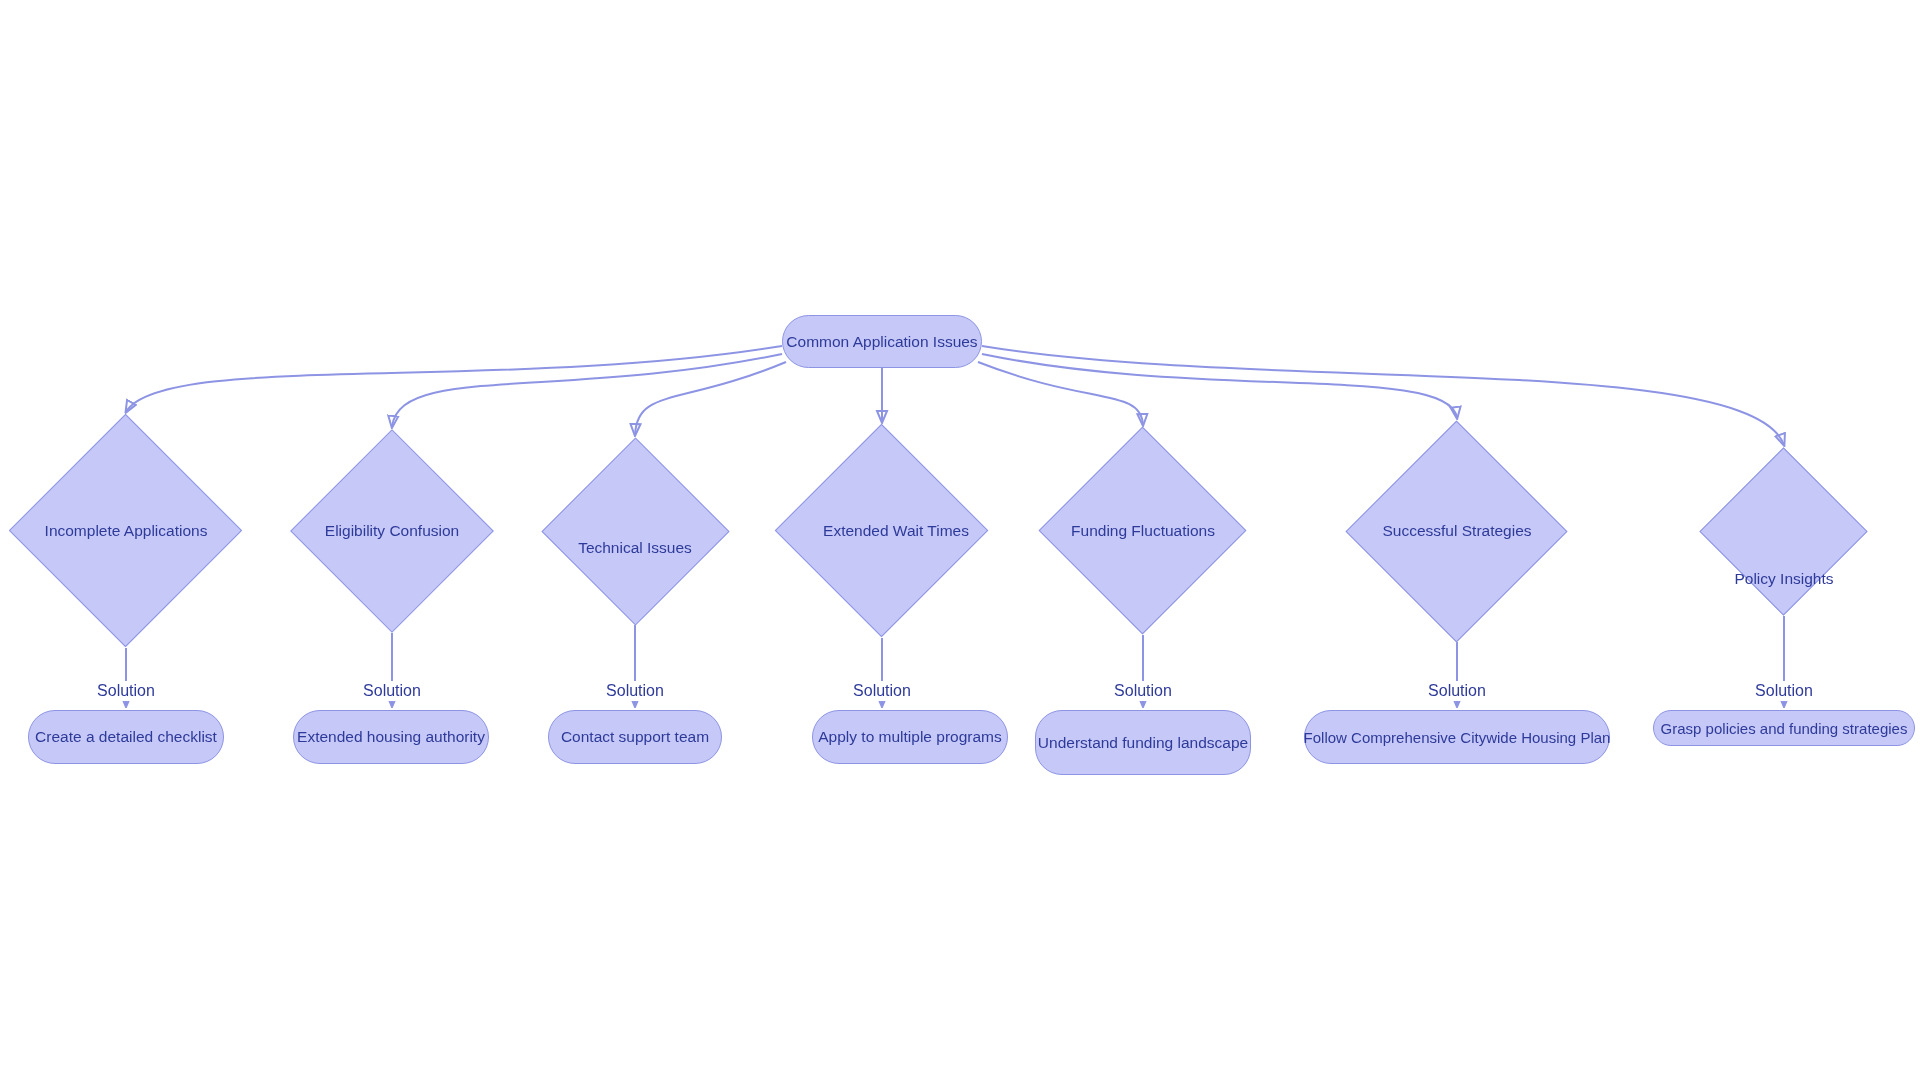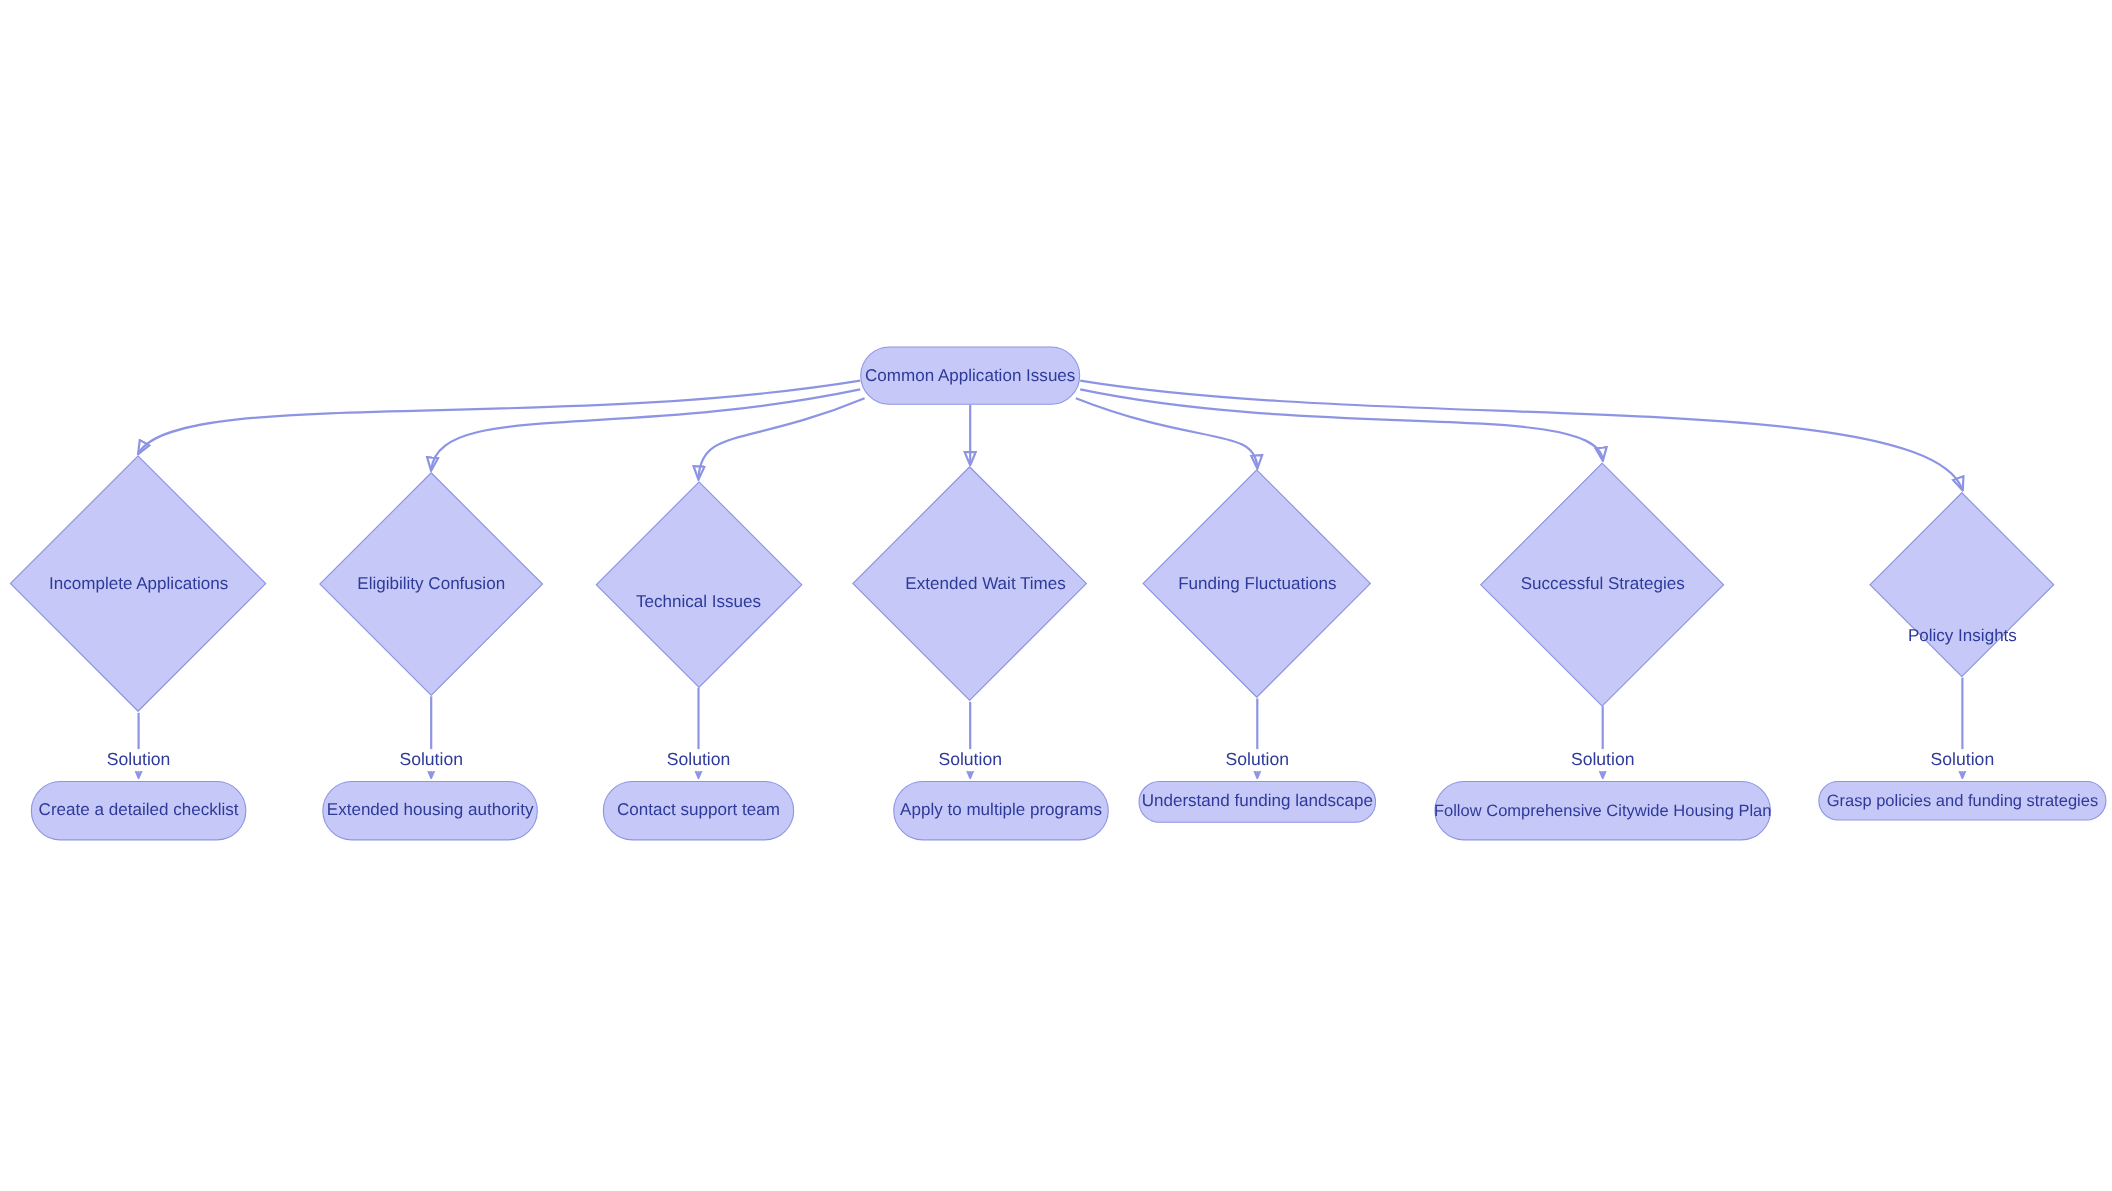--- a/index.html
+++ b/index.html
@@ -124,21 +124,21 @@
   </div>
   <div class="node pill" style="left:293px;top:710px;width:196px;height:54px;">
     <span>Extended housing authority</span>
   </div>
   <div class="node pill" style="left:548px;top:710px;width:174px;height:54px;">
     <span>Contact support team</span>
   </div>
   <div class="node pill" style="left:784px;top:710px;width:196px;height:54px;margin-left:28px;">
     <span>Apply to multiple programs</span>
   </div>
-  <div class="node pill" style="left:1035px;top:710px;width:216px;height:38px;">
+  <div class="node pill" style="left:1035px;top:710px;width:216px;height:65px;">
     <span>Understand funding landscape</span>
   </div>
   <div class="node pill" style="left:1304px;top:710px;width:306px;height:54px;font-size:15px;">
     <span>Follow Comprehensive Citywide Housing Plan</span>
   </div>
   <div class="node pill" style="left:1653px;top:710px;width:262px;height:36px;font-size:15px;">
     <span>Grasp policies and funding strategies</span>
   </div>
 
 </div>

